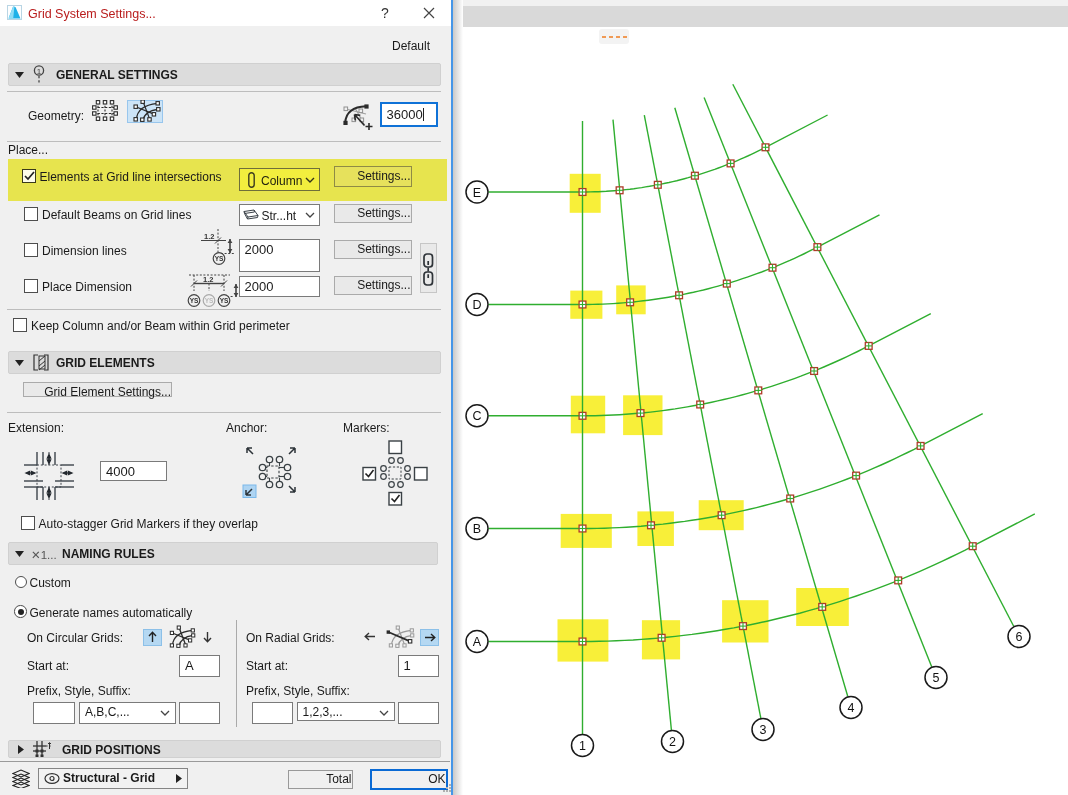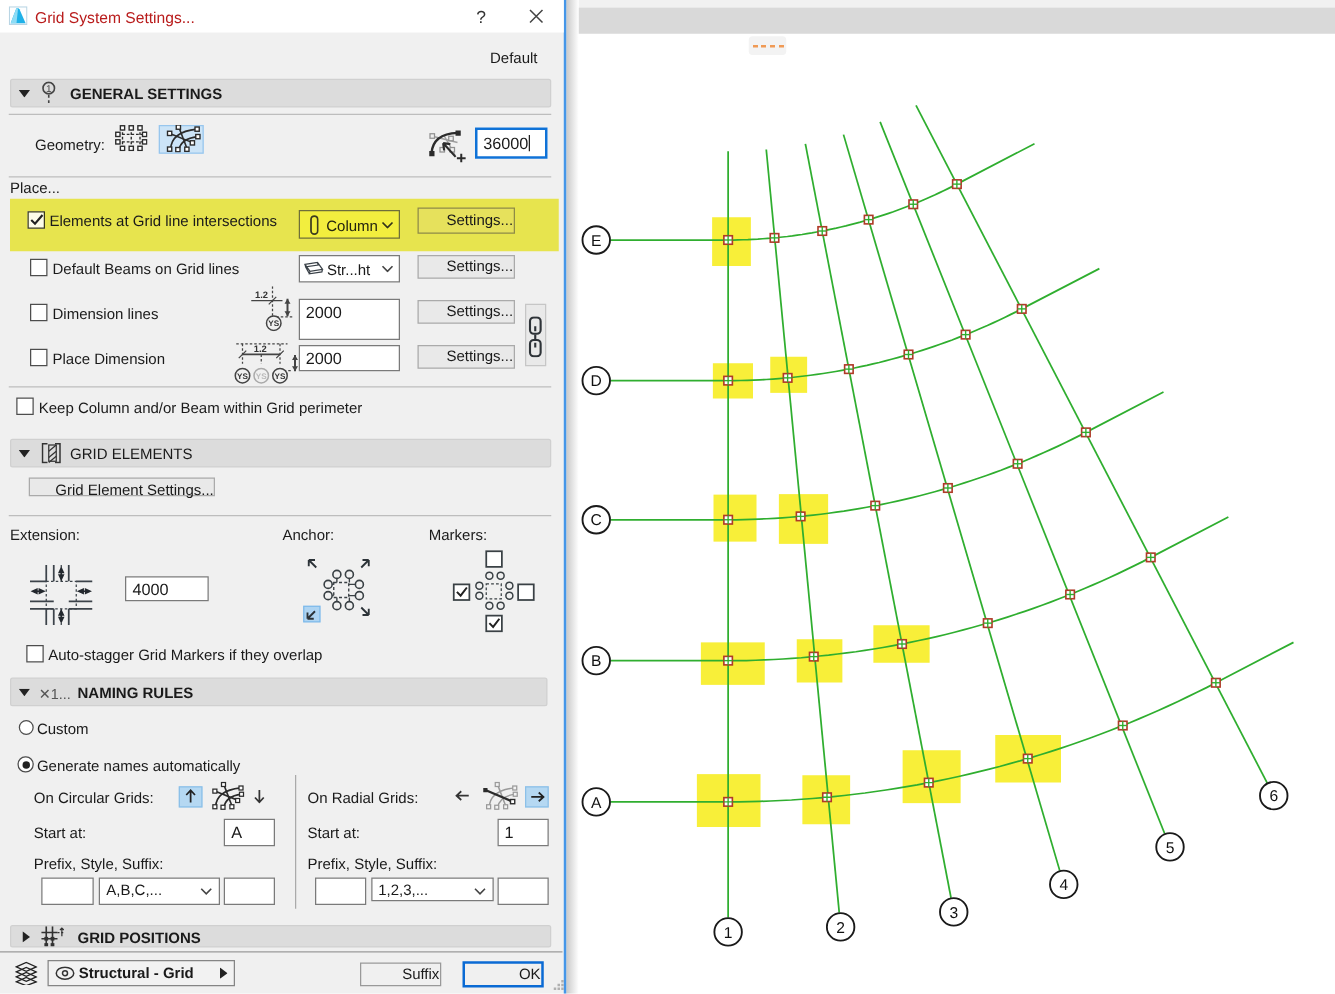--- a/index.html
+++ b/index.html
@@ -402,21 +402,21 @@
 
 <div class="bar" style="top:351px"></div>
 <svg class="abs" style="left:15px;top:359.5px" width="9" height="6" viewBox="0 0 9 6">
     <path d="M0 0 H9 L4.5 6 Z" fill="#222"></path>
   </svg>
 <svg class="abs" style="left:33px;top:354px" width="16" height="17" viewBox="0 0 16 17">
  <path d="M5 1 H1 V16 H5 M11 1 H15 V16 H11" fill="none" stroke="#333" stroke-width="1.2"></path>
  <rect x="6" y="2" width="6" height="13" fill="none" stroke="#333" stroke-width="1"></rect>
  <path d="M6 7 l6 -5 M6 12 l6 -5 M6 16 l6 -5" stroke="#333" stroke-width="1"></path>
 </svg>
-<b class="lbl" style="left:56px;top:356px;font-weight:normal">GRID ELEMENTS</b>
+<b class="lbl" style="left:56px;top:356px;font-weight:bold">GRID ELEMENTS</b>
 <div class="btn" style="left:23px;top:382px;width:149px;height:15px;line-height:19px">Grid Element Settings...</div>
 <div class="sep" style="top:412px"></div>
 
 <div class="lbl" style="left:8px;top:421px">Extension:</div>
 <div class="lbl" style="left:226px;top:421px">Anchor:</div>
 <div class="lbl" style="left:343px;top:421px">Markers:</div>
 <svg class="abs" style="left:24px;top:450px" width="50" height="52" viewBox="0 0 50 52">
  <g stroke="#3c434a" stroke-width="1.4" fill="none">
   <line x1="13" y1="2" x2="13" y2="15"></line>
       <line x1="19" y1="2" x2="19" y2="15"></line>
@@ -625,22 +625,22 @@
 </svg>
 <div class="abs" style="left:38px;top:768px;width:150px;height:20.5px;background:#f2f2f2;border:1px solid #858585"></div>
 <svg class="abs" style="left:44px;top:773px" width="16" height="11" viewBox="0 0 16 11">
     <ellipse cx="8" cy="5.5" rx="7" ry="4.8" fill="none" stroke="#333" stroke-width="1.2"></ellipse>
     <circle cx="8" cy="5.5" r="2" fill="none" stroke="#333" stroke-width="1.2"></circle>
   </svg>
 <div class="lbl" style="left:63px;top:771px;font-weight:bold;font-size:12px">Structural - Grid</div>
 <svg class="abs" style="left:176px;top:773.5px" width="6" height="9" viewBox="0 0 6 9">
     <path d="M0 0 V9 L6 4.5 Z" fill="#222"></path>
   </svg>
-<div class="btn" style="left:287.5px;top:769.5px;width:65px;height:19.5px;line-height:17.5px;background:#f0f0f0;border-color:#999">Suffix</div>
-<div class="btn" style="left:369.5px;top:768.5px;width:65px;height:21px;line-height:17px;background:#f0f0f0;border:2px solid #0a6ad4">OK</div>
+<div class="btn" style="left:287.5px;top:769.5px;width:65px;height:19.5px;line-height:17.5px;background:#f0f0f0;border-color:#999">Total</div>
+<div class="btn" style="left:369.5px;top:768.5px;width:78px;height:21px;line-height:17px;background:#f0f0f0;border:2px solid #0a6ad4">OK</div>
 <svg class="abs" style="left:442px;top:783px" width="10" height="10" viewBox="0 0 10 10">
     <g fill="#b0b0b0">
       <rect x="7" y="1" width="2" height="2"></rect>
       <rect x="4" y="4" width="2" height="2"></rect>
       <rect x="7" y="4" width="2" height="2"></rect>
       <rect x="1" y="7" width="2" height="2"></rect>
       <rect x="4" y="7" width="2" height="2"></rect>
       <rect x="7" y="7" width="2" height="2"></rect>
     </g>
   </svg>

